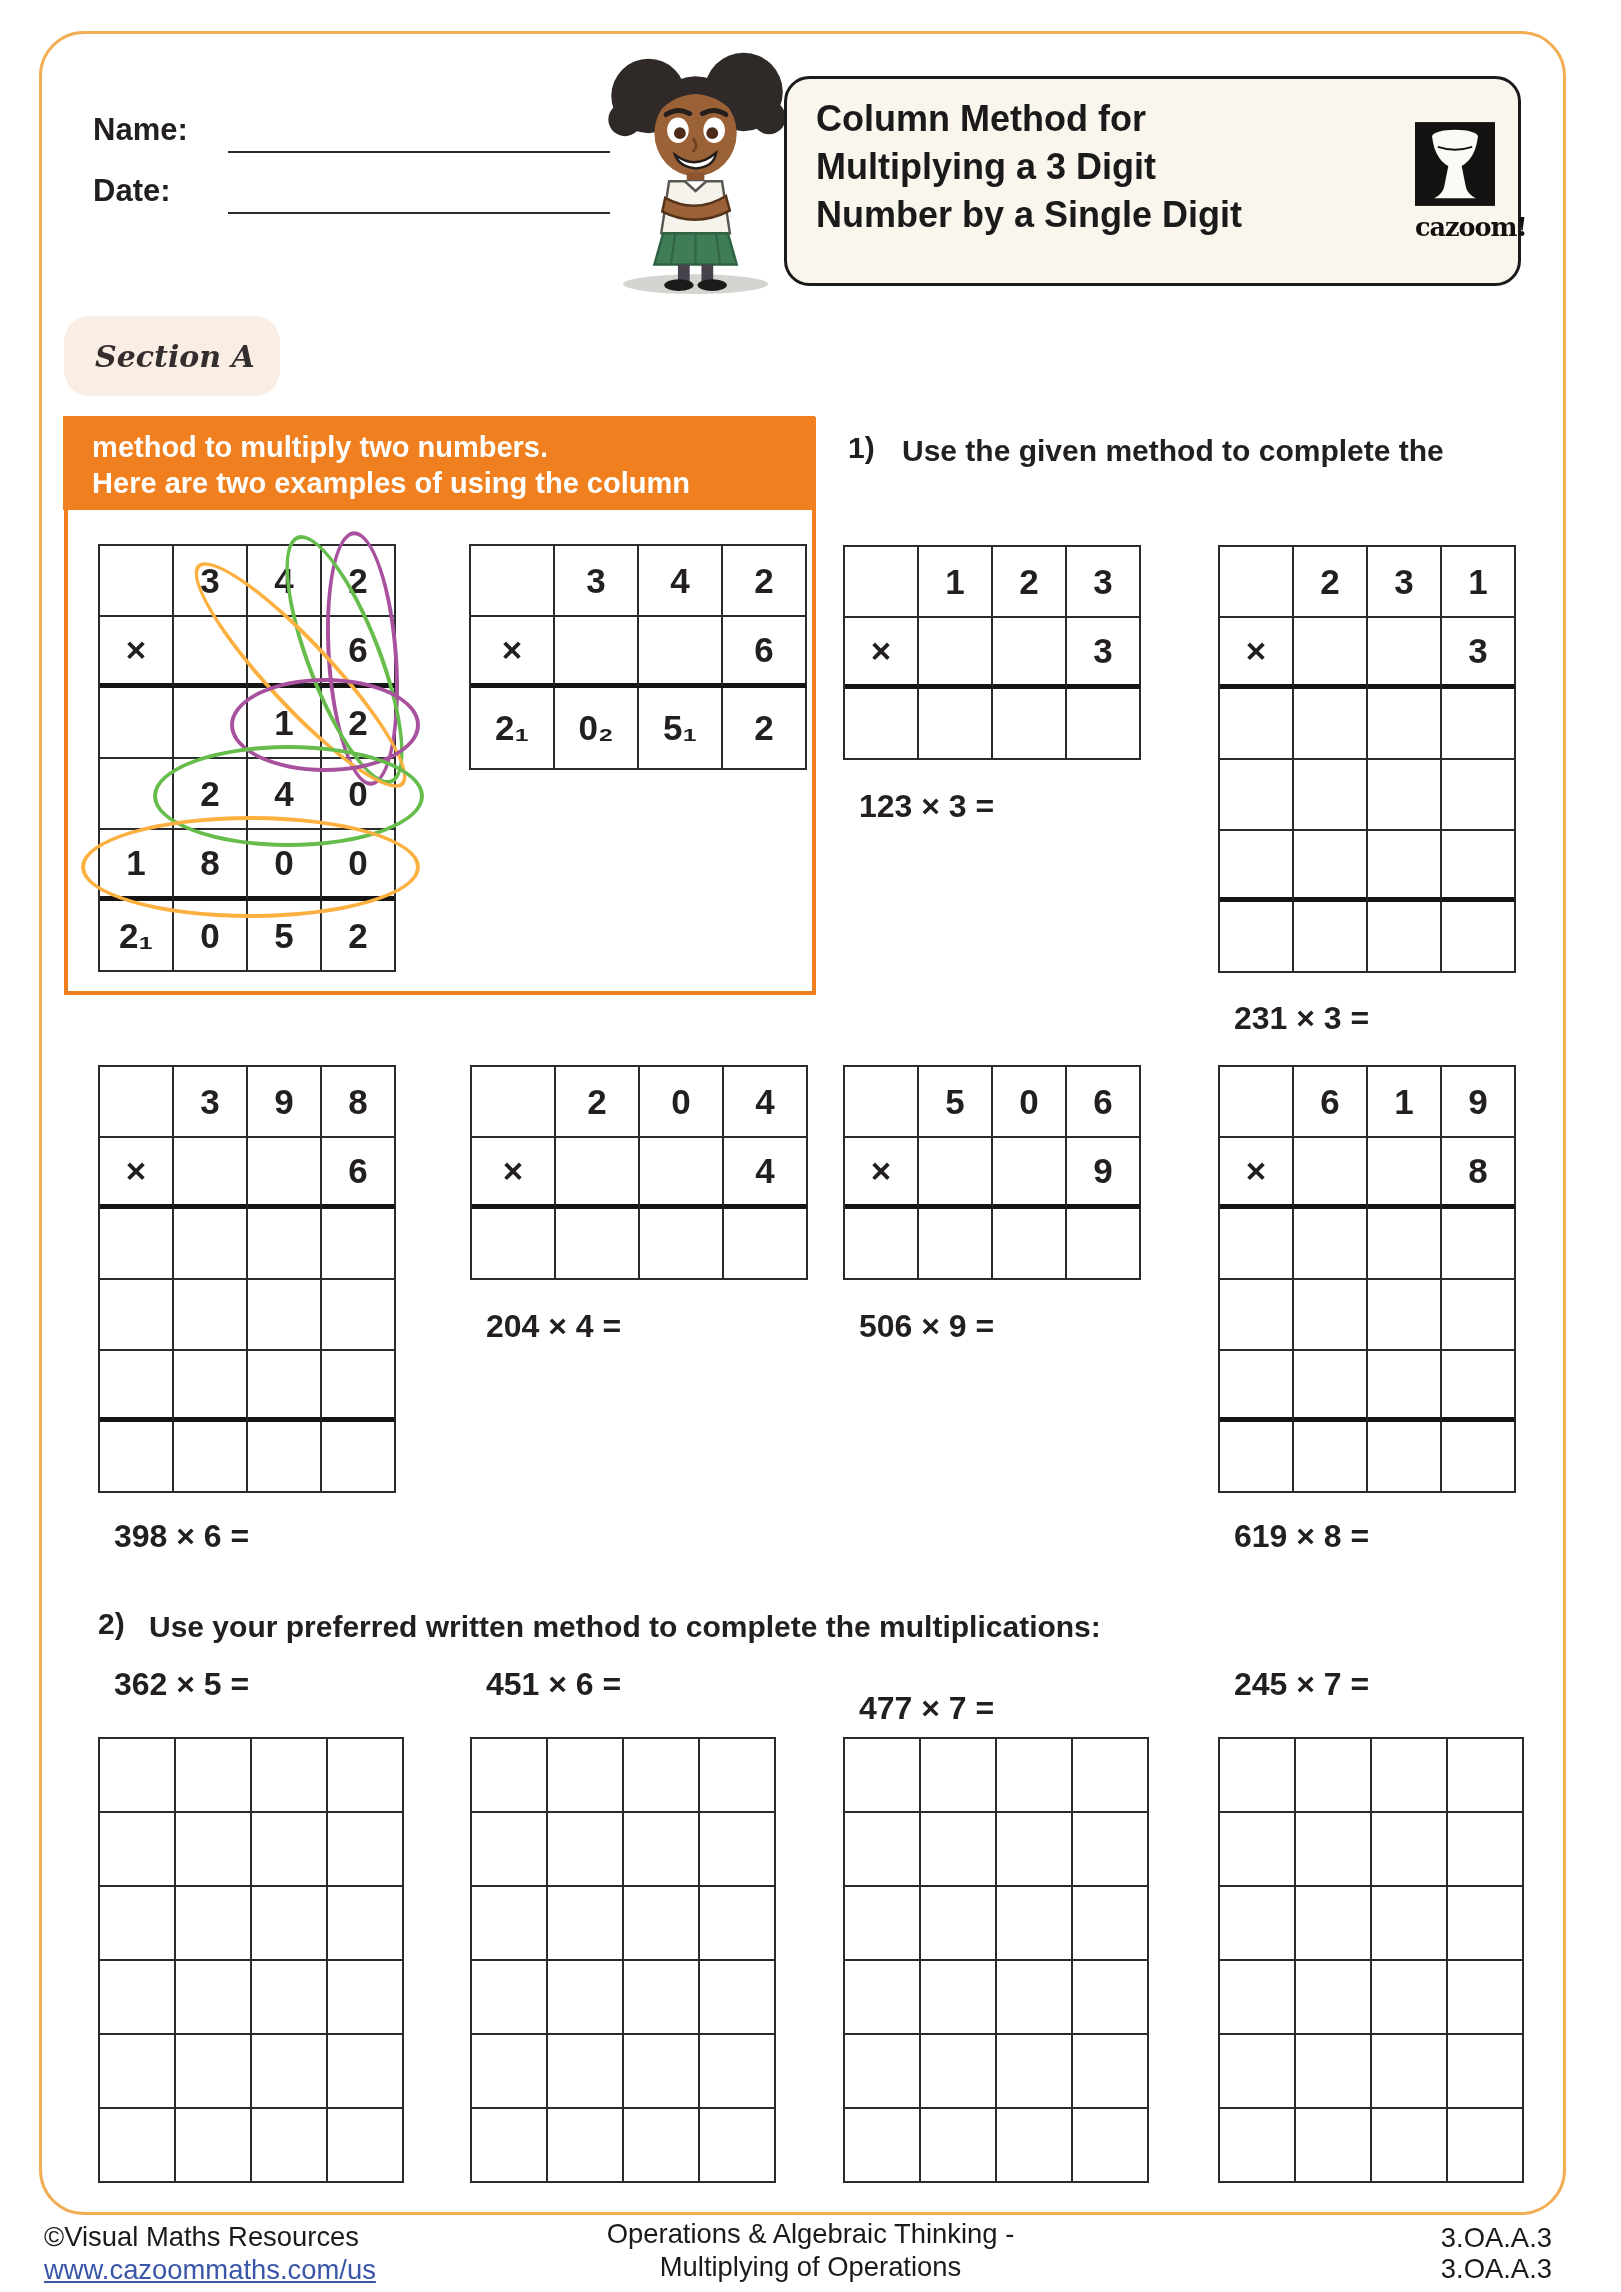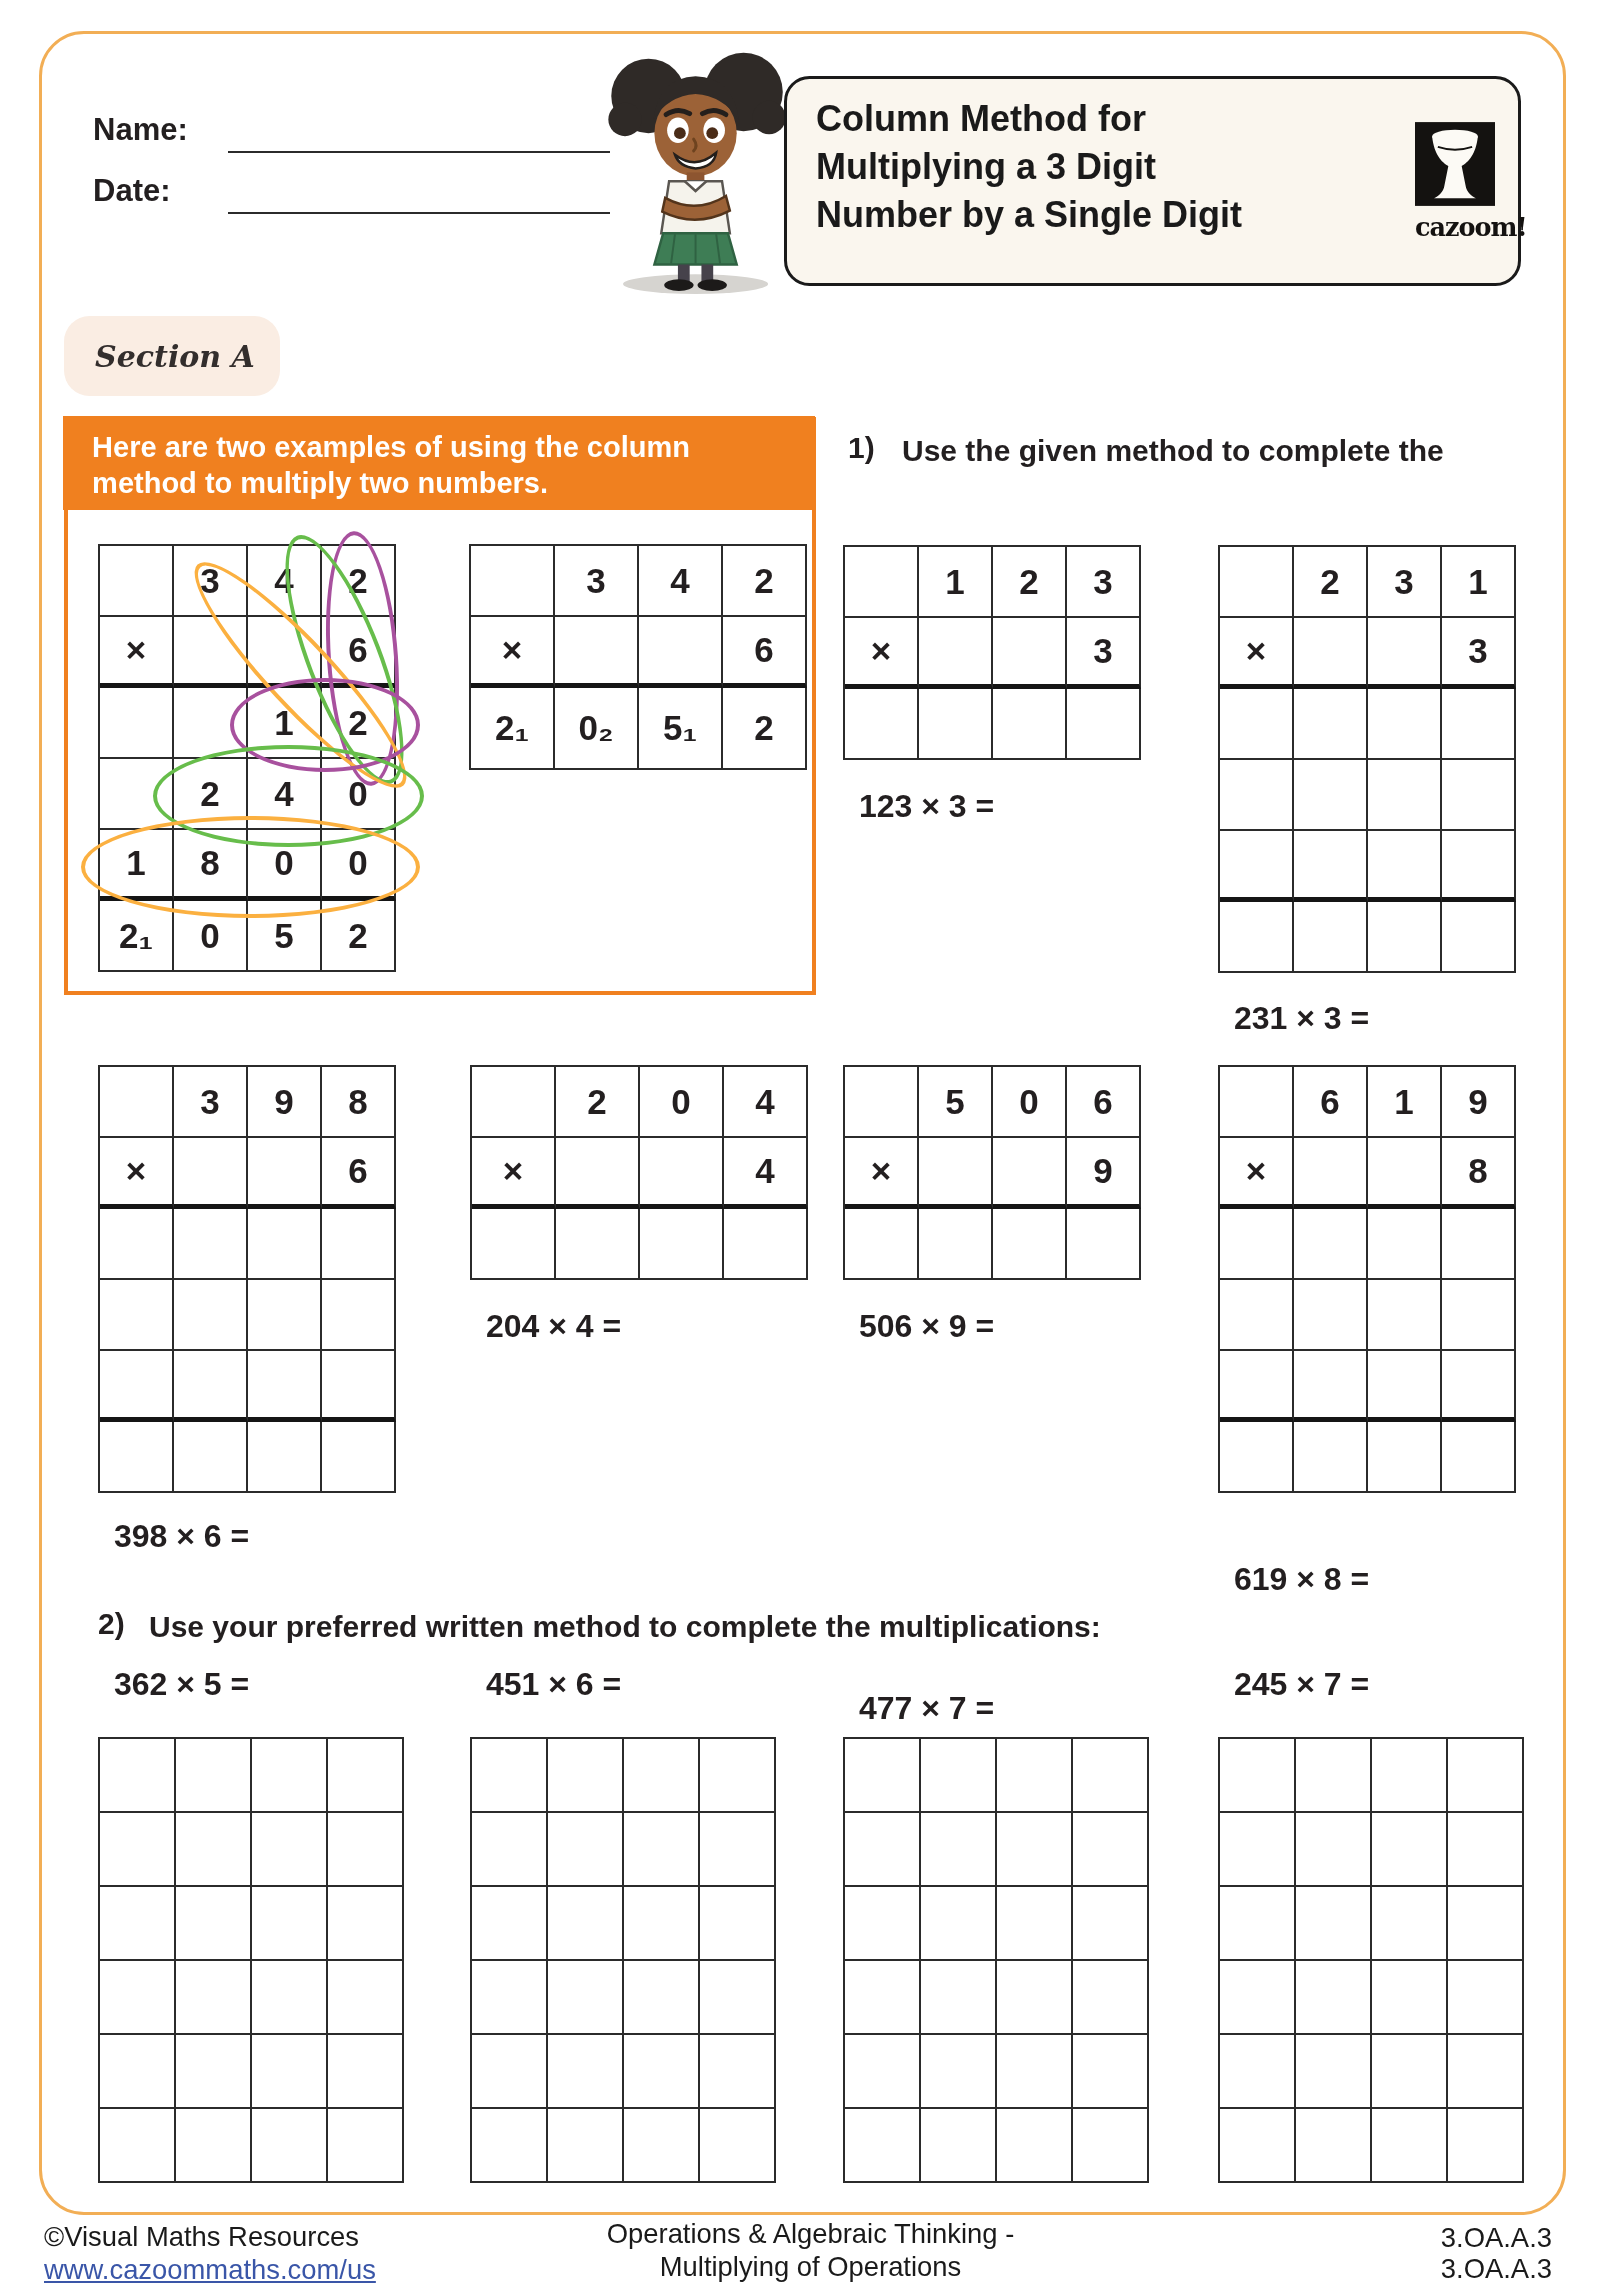--- a/index.html
+++ b/index.html
@@ -53,21 +53,21 @@
   .prob-label{position:absolute;font-size:32px;font-weight:bold;color:#231f20;white-space:nowrap;}
 
   
   #ex-left{left:98px;top:544px;width:301px;height:426px;}
   #ex-right{left:469px;top:544px;}
   #g123{left:843px;top:545px;}   #l123{left:859px;top:788px;}
   #g231{left:1218px;top:545px;}  #l231{left:1234px;top:1000px;}
   #g398{left:98px;top:1065px;}  #l398{left:114px;top:1518px;}
   #g204{left:470px;top:1065px;}  #l204{left:486px;top:1308px;}
   #g506{left:843px;top:1065px;}  #l506{left:859px;top:1308px;}
-  #g619{left:1218px;top:1065px;} #l619{left:1234px;top:1518px;margin-top:43px;}
+  #g619{left:1218px;top:1065px;} #l619{left:1234px;top:1518px;}
 
   
   #q2-num{left:98px;top:1607px;} 
   #q2-text{left:149px;top:1607px;}
   #q1-num{left:848px;top:431px;}
   #q1-text{left:902px;top:431px;}
   #l362{left:114px;top:1666px;} #l451{left:486px;top:1666px;}
   #l477{left:859px;top:1666px;margin-top:24px;} #l245{left:1234px;top:1666px;}
   #g362{left:98px;top:1737px;} #g451{left:470px;top:1737px;}
   #g477{left:843px;top:1737px;} #g245{left:1218px;top:1737px;}
@@ -134,22 +134,22 @@
     </svg>
     <div class="logo-text">cazoom!</div>
   </div>
 
   <div class="section-badge">
     <span>Section A</span>
   </div>
 
   <div class="example-panel">
     <div class="example-header">
+      <div>method to multiply two numbers.</div>
       <div>Here are two examples of using the column</div>
-      <div>method to multiply two numbers.</div>
     </div>
   </div>
   <div class="grid-anchor" id="ex-left">
     <div class="ggrid"><div class="grow">
           <div class="gcell" style="width: 74px; height: 71px;"></div>
           <div class="gcell" style="width: 74px; height: 71px;">3</div>
           <div class="gcell" style="width: 74px; height: 71px;">4</div>
           <div class="gcell" style="width: 74px; height: 71px;">2</div>
         </div><div class="grow thick">
           <div class="gcell" style="width: 74px; height: 71px;">×</div>

